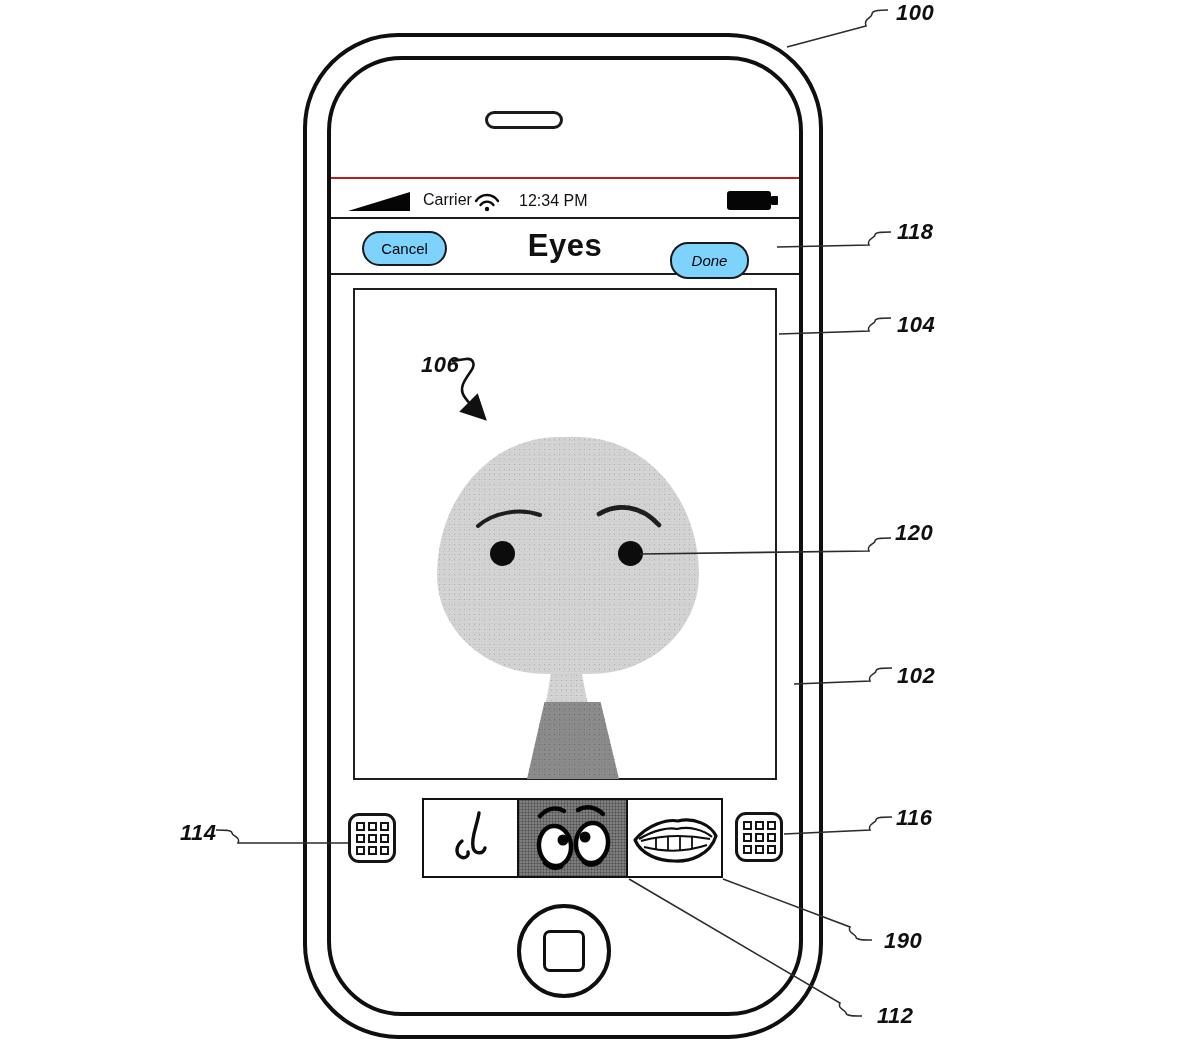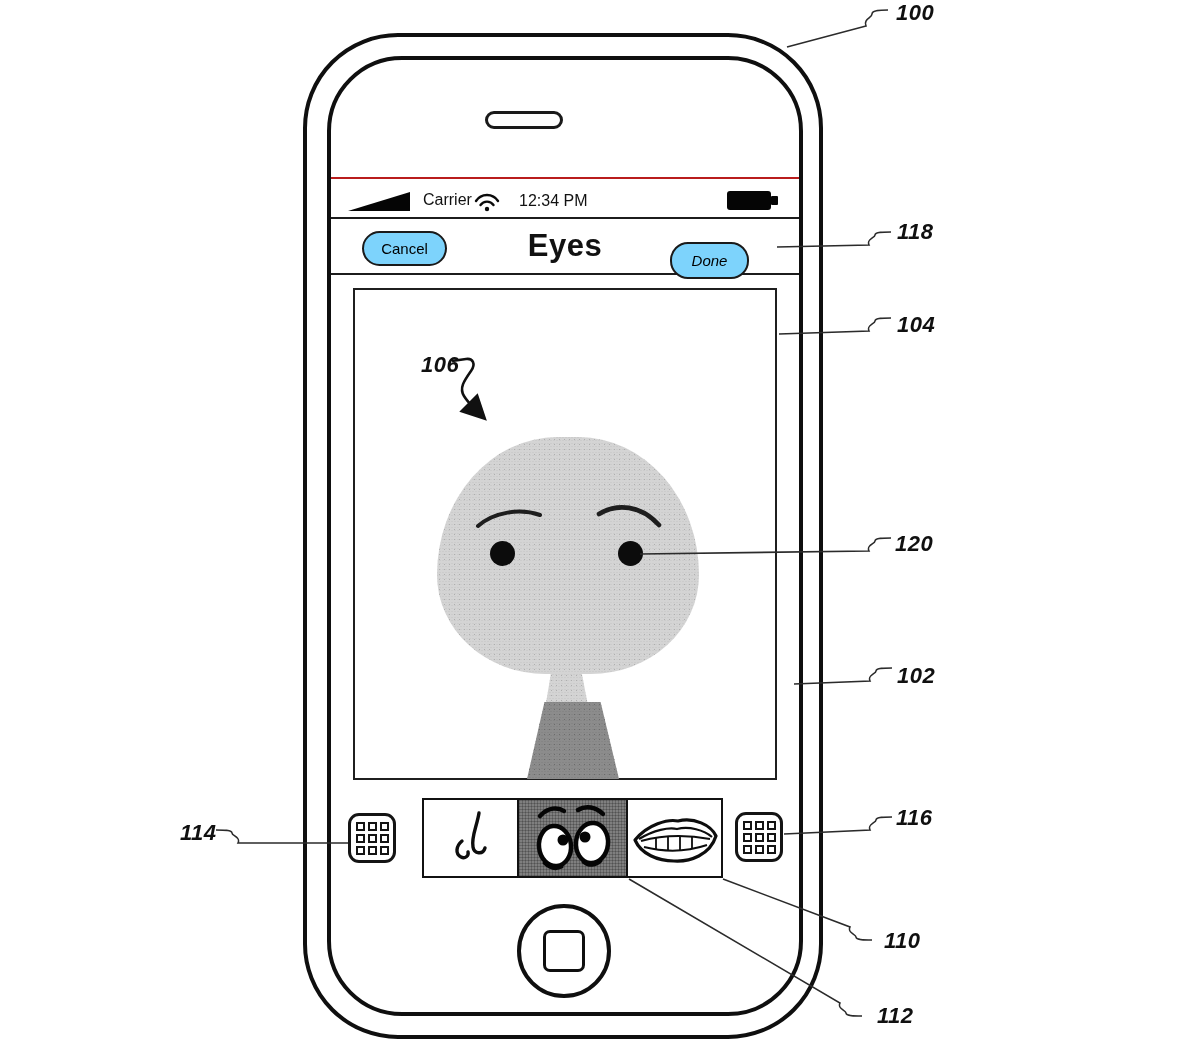--- a/index.html
+++ b/index.html
@@ -181,19 +181,19 @@
   <g fill="none" stroke="#1e1e1e" stroke-linecap="round">
     <path d="M478 526 C494 512 520 508 540 515" stroke-width="4"></path>
     <path d="M599 514 C617 503 641 505 659 525" stroke-width="4.6"></path>
   </g>
   <path d="M452 361 L466 359 C473 358 476 364 471 371 C464 381 459 388 464 396 C467 401 471 405 474 408" fill="none" stroke="#101010" stroke-width="2.6" marker-end="url(#arrow)"></path>
 </svg>
 
 <div class="ref" style="left:896px;top:0px;">100</div>
 <div class="ref" style="left:897px;top:219px;">118</div>
 <div class="ref" style="left:897px;top:312px;">104</div>
-<div class="ref" style="left:895px;top:531px;">120</div>
+<div class="ref" style="left:895px;top:520px;">120</div>
 <div class="ref" style="left:897px;top:663px;font-style:italic;">102</div>
 <div class="ref" style="left:896px;top:805px;">116</div>
-<div class="ref" style="left:884px;top:928px;">110</div>
+<div class="ref" style="left:884px;top:928px;">190</div>
 <div class="ref" style="left:877px;top:1003px;">112</div>
 <div class="ref" style="left:180px;top:820px;">114</div>
 <div class="ref" style="left:421px;top:352px;">106</div>
 
 </body></html>

